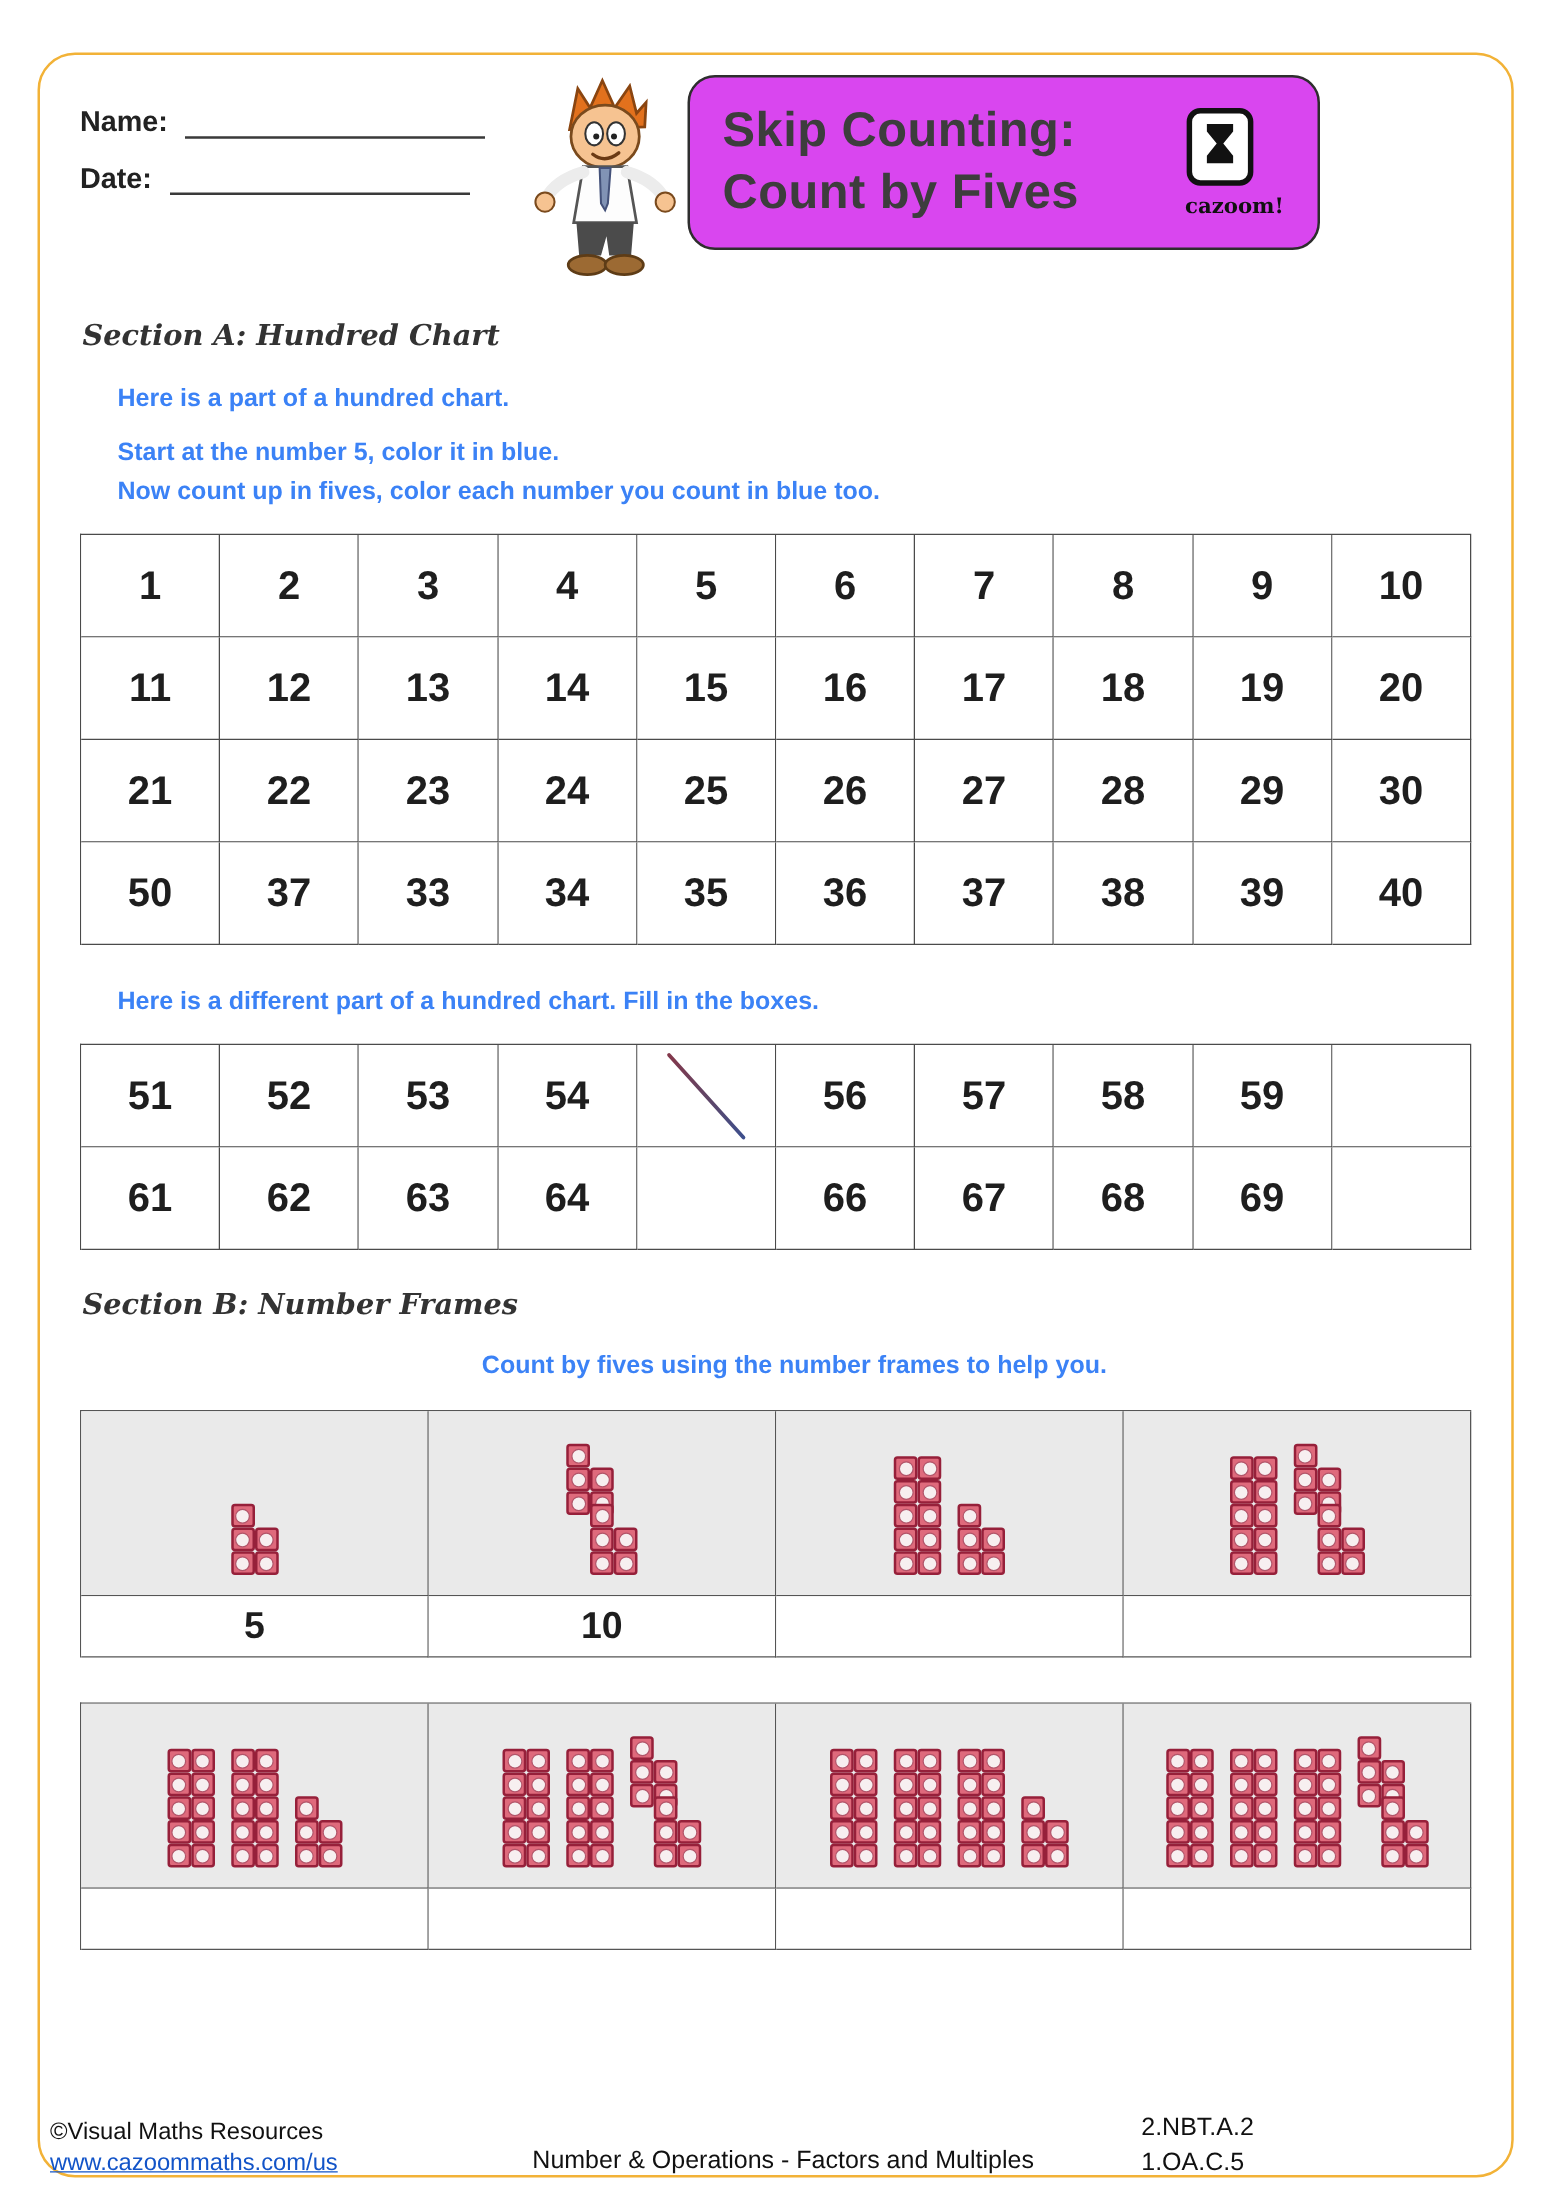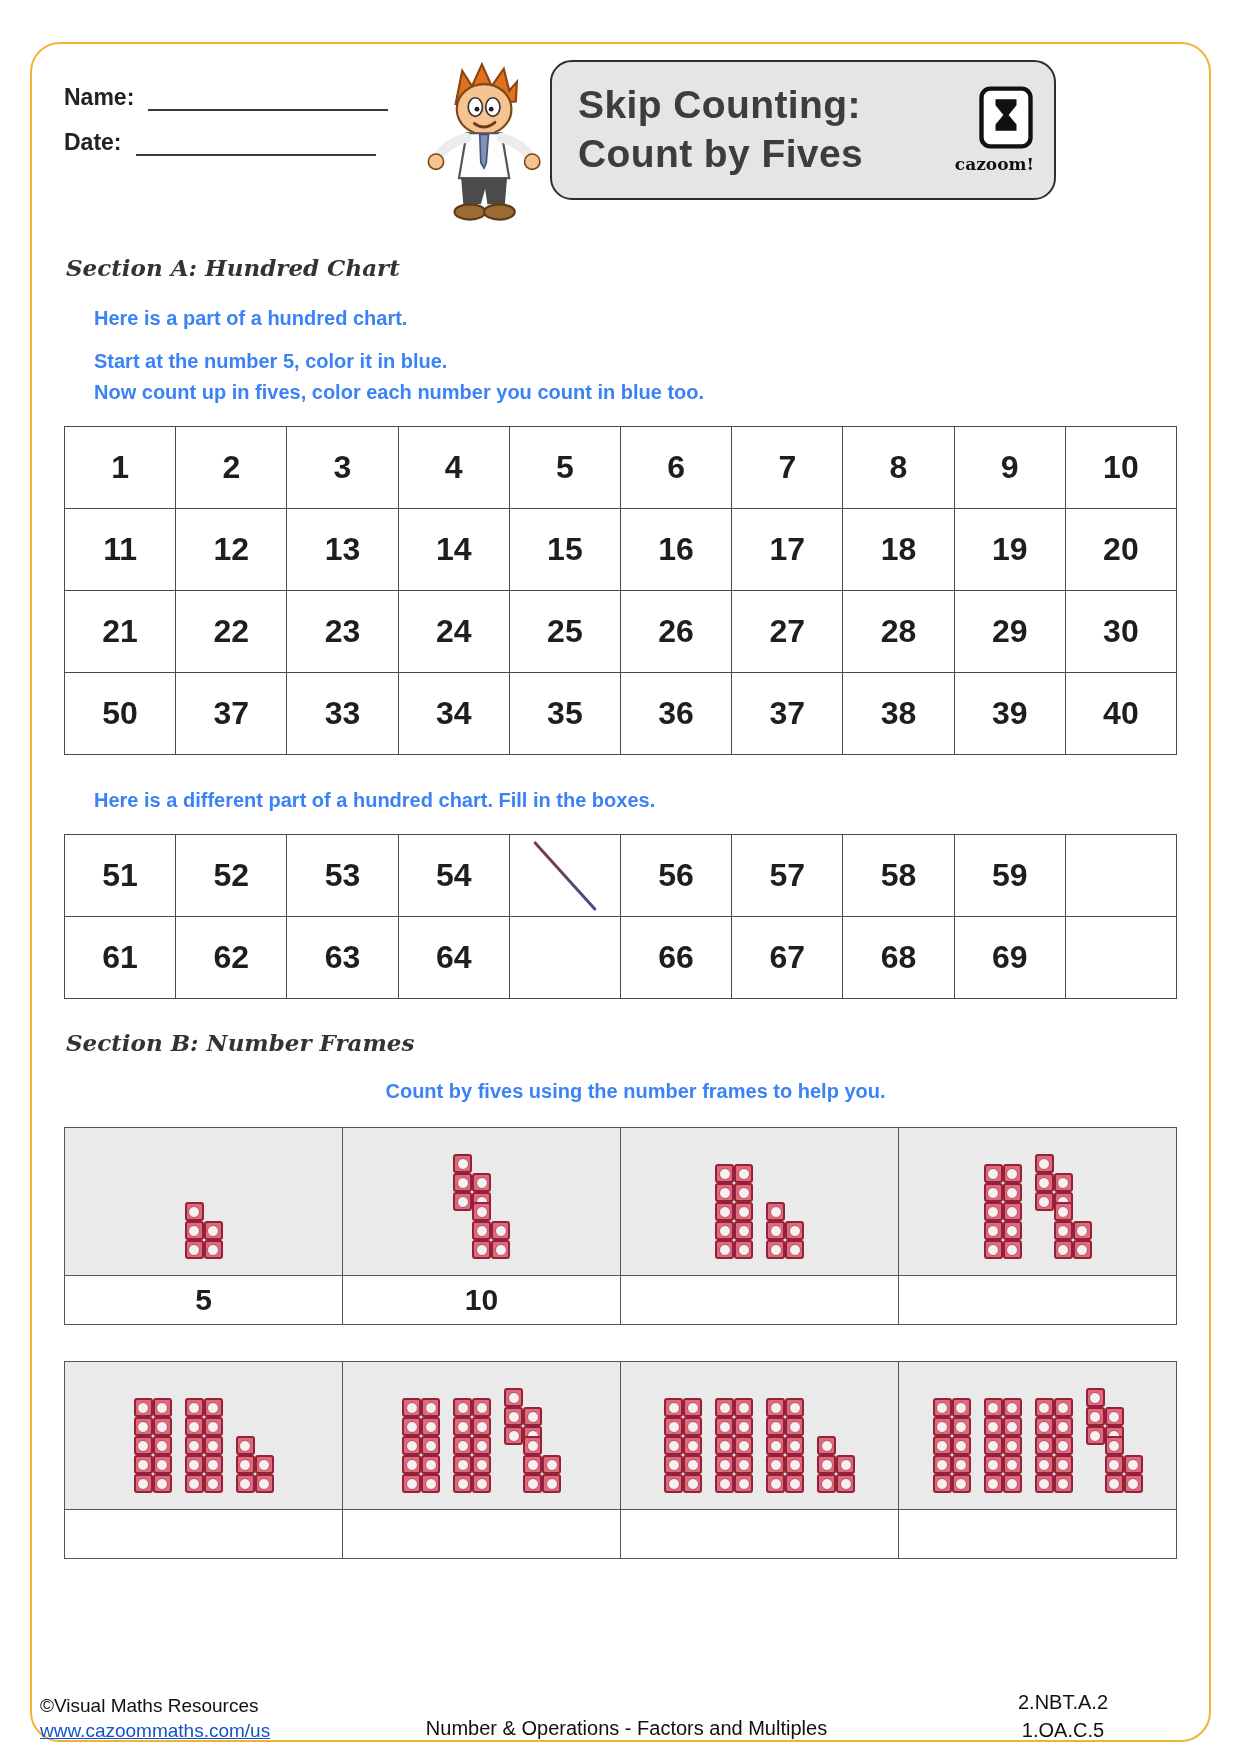--- a/index.html
+++ b/index.html
@@ -9,23 +9,23 @@
   .border-frame{position:absolute;inset:26px 30px 28px 30px;border:2px solid #f2b237;border-radius:30px;pointer-events:none;}
   .content{position:relative;padding:44px 64px 0 64px;}
 
   
   .header{display:flex;align-items:flex-start;min-height:150px;}
   .name-date{margin-top:24px;width:352px;flex:none;}
   .nd-row{display:flex;align-items:flex-end;margin-bottom:18px;}
   .nd-label{font-weight:bold;font-size:23px;color:#222;}
   .nd-line{display:inline-block;width:240px;border-bottom:2px solid #3a3a3a;height:24px;margin-left:14px;}
   .cartoon{width:122px;flex:none;margin:0 6px;}
-  .title-box{width:506px;min-height:140px;border:2px solid #2e2e2e;border-radius:22px;background:#e5e5e5;display:flex;align-items:center;gap:12px;padding:14px 20px 14px 26px;}
+  .title-box{width:506px;min-height:140px;border:2px solid #2e2e2e;border-radius:22px;background:#d946ef;display:flex;align-items:center;gap:12px;padding:14px 20px 14px 26px;}
   .title{flex:1;font-size:39px;font-weight:bold;color:#3d3d3d;line-height:1.25;letter-spacing:.4px;}
-  .logo{width:86px;text-align:right;flex:none;}
+  .logo{width:86px;text-align:left;flex:none;}
   .logo-text{font-family:"DejaVu Serif",serif;font-weight:bold;font-size:17px;color:#111;margin-top:1px;}
 
   
   .section-heading{font-family:"DejaVu Serif",serif;font-style:italic;font-weight:bold;font-size:23px;color:#333;}
   .sa{margin:26px 0 22px 2px;}
   .sb{margin:30px 0 0 2px;}
   .instr{font-weight:bold;font-size:20px;color:#3b82f6;margin-left:30px;line-height:1.55;}
   .i1{margin-bottom:12px;}
   .i3{margin-bottom:18px;}
   .i4{margin-top:30px;margin-bottom:18px;}
@@ -49,21 +49,21 @@
   .pcell:not(.empty)::after{content:"";width:10px;height:10px;border-radius:50%;background:#f7eff0;border:1px solid #b2556a;}
   .fivepair{position:relative;width:57px;height:105px;flex:none;}
   .fivepair .piece{position:absolute;}
   .fivepair .piece:first-child{top:0;left:0;}
   .fivepair .piece:last-child{top:48px;left:19px;}
 
   
   .footer{position:absolute;left:40px;right:28px;bottom:26px;display:flex;align-items:flex-end;font-size:19px;color:#111;}
   .footer-left{width:300px;line-height:1.35;}
   .footer-center{flex:1;text-align:center;font-size:20px;padding-bottom:4px;}
-  .footer-right{width:300px;text-align:center;font-size:20px;line-height:1.4;}
+  .footer-right{width:300px;text-align:left;font-size:20px;line-height:1.4;}
   .footer-link{color:#1254c8;text-decoration:underline;cursor:pointer;}
   .bottom-strip{position:absolute;left:0;right:0;bottom:0;height:6px;background:#5571b5;}
 </style>
 </head>
 <body>
 
 <div class="page">
   <div class="border-frame"></div>
 
   <div class="content">

